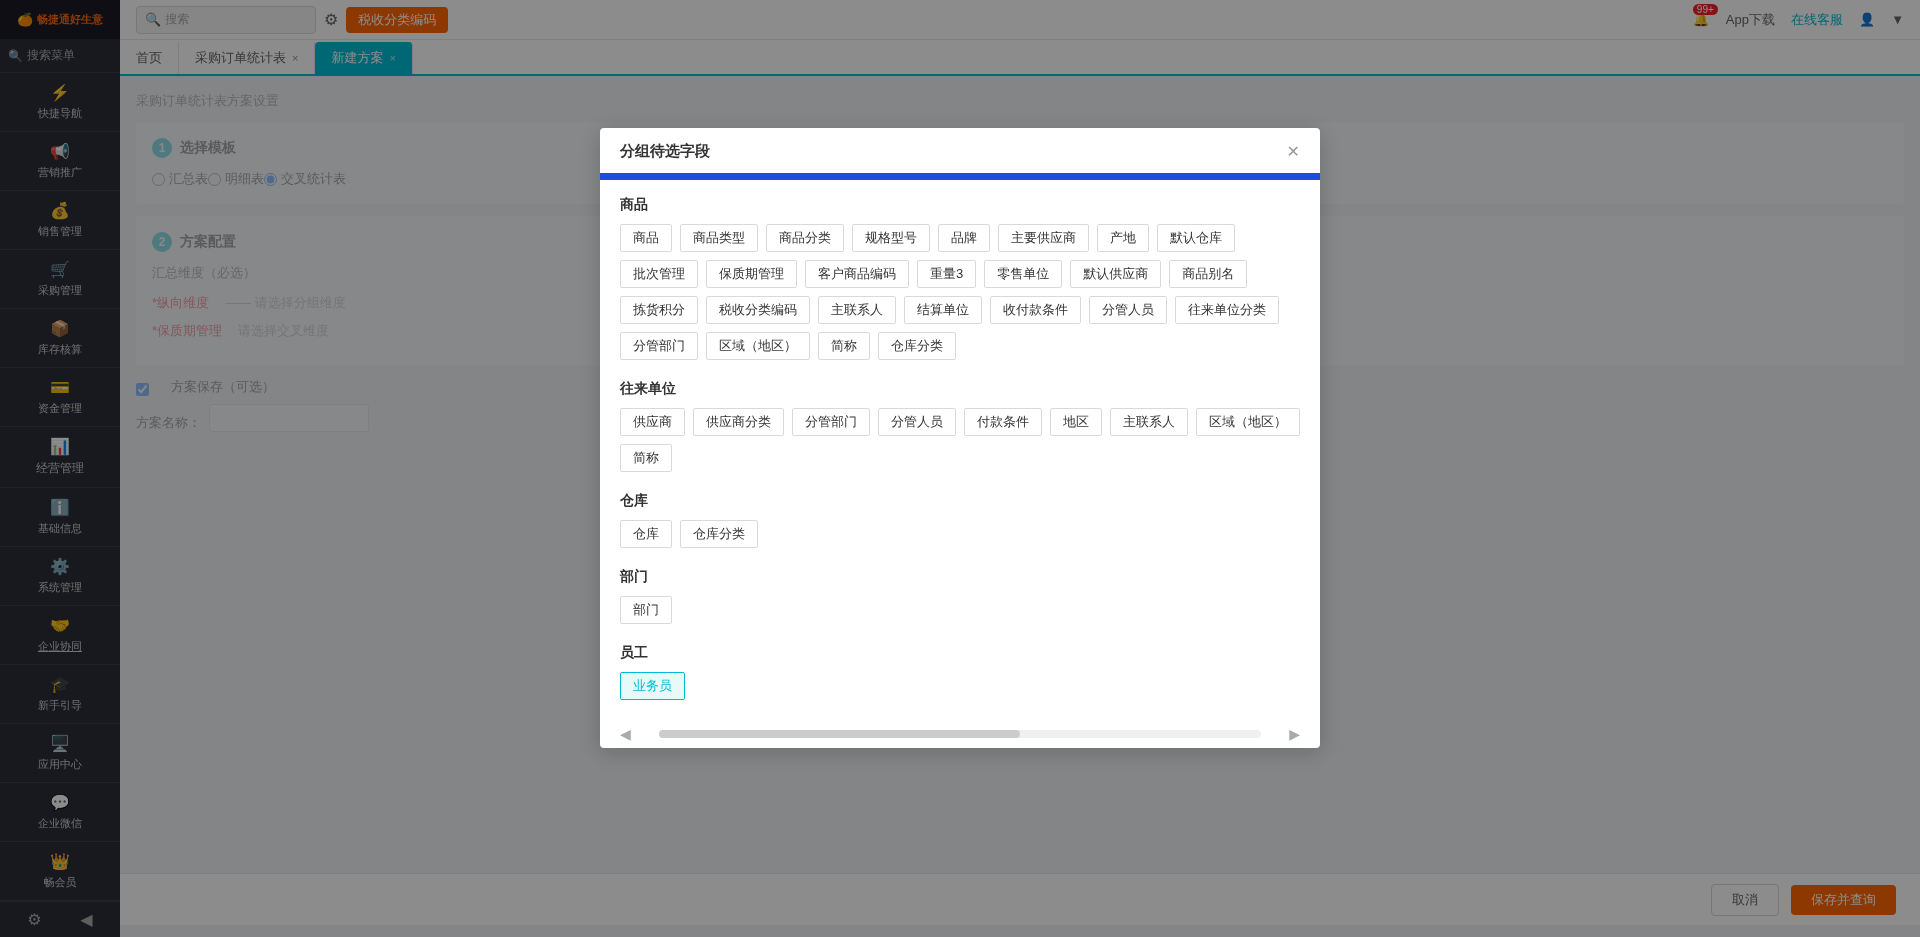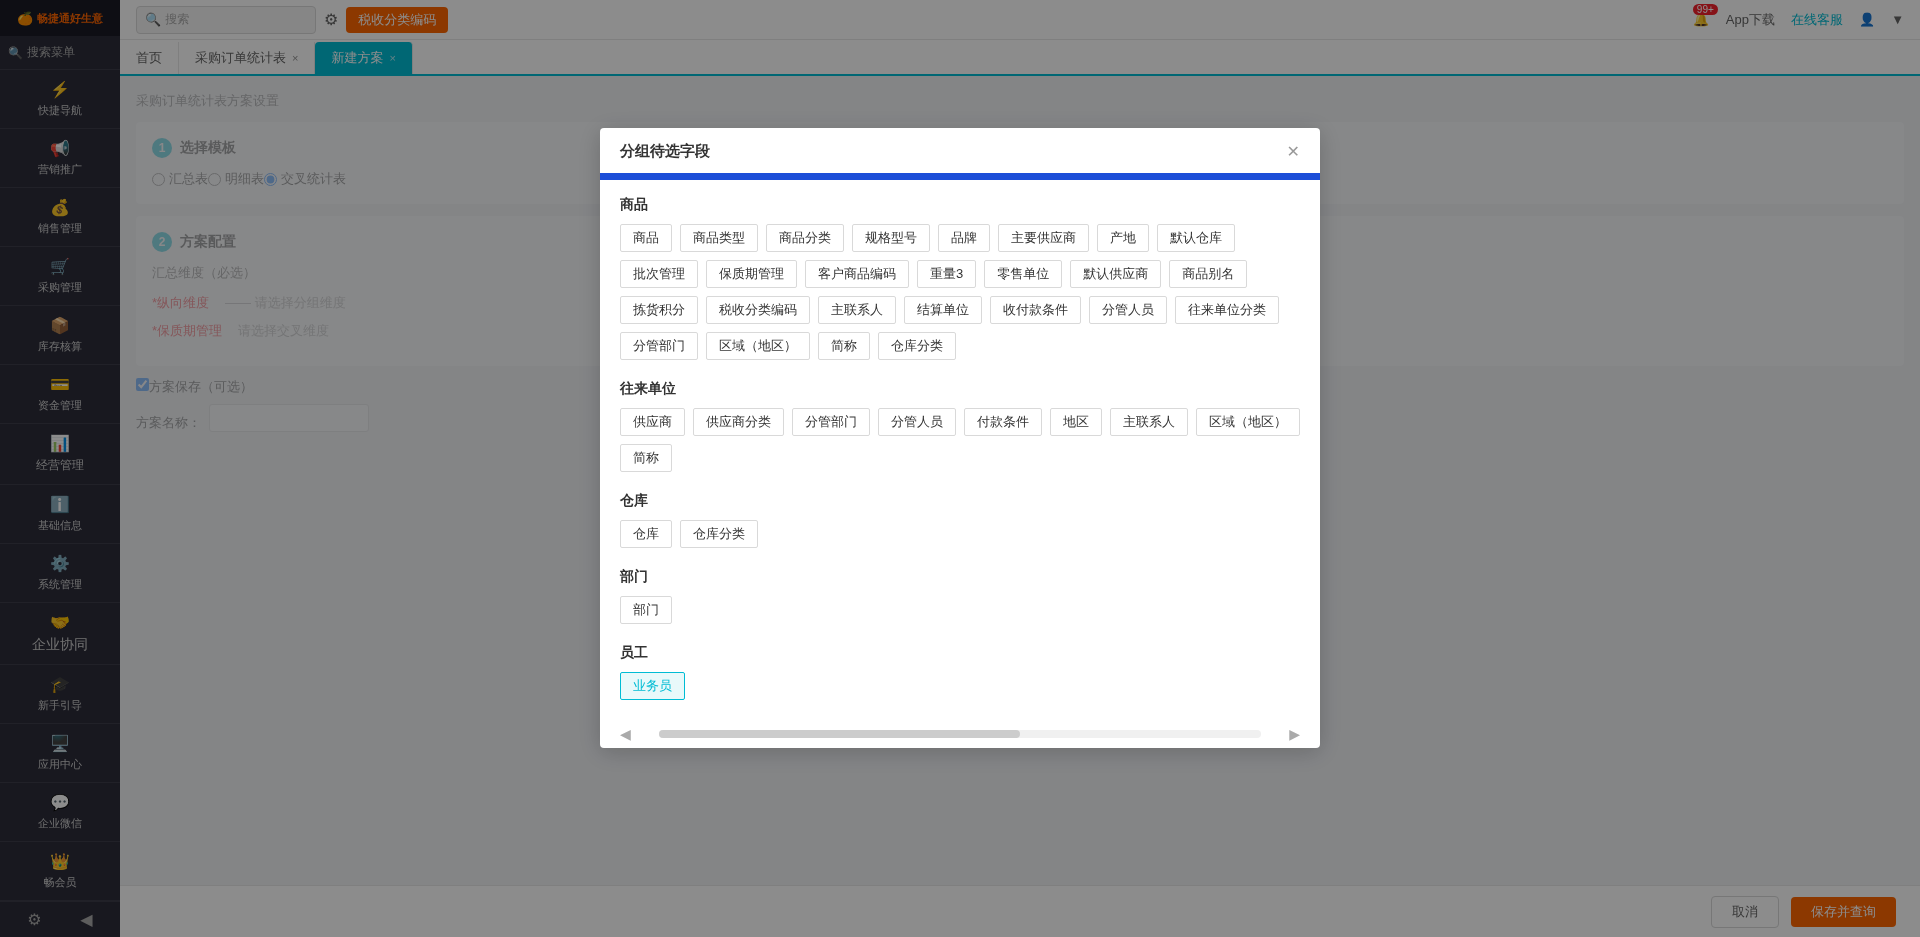--- a/index.html
+++ b/index.html
@@ -199,21 +199,21 @@
     .radio-option {
       display: flex;
       align-items: center;
       gap: 4px;
       cursor: pointer;
     }
 
     
     .bottom-bar {
       position: fixed;
-      bottom: 0; left: 120px; right: 0;
+      bottom: 12px; left: 120px; right: 0;
       height: 52px;
       background: #fff;
       border-top: 1px solid #e8e8e8;
       display: flex;
       align-items: center;
       justify-content: flex-end;
       padding: 0 24px;
       gap: 12px;
       z-index: 98;
     }
@@ -384,21 +384,21 @@
       <div class="sidebar-item">
         <span class="si-icon">ℹ️</span>
       <span style="font-size:11px;">基础信息</span>
       </div>
       <div class="sidebar-item">
         <span class="si-icon">⚙️</span>
       <span style="font-size:11px;">系统管理</span>
       </div>
       <div class="sidebar-item">
         <span class="si-icon">🤝</span>
-      <span style="font-size:14px;">企业协同</span>
+      <span style="font-size:11px;text-decoration:underline;">企业协同</span>
       </div>
       <div class="sidebar-item">
         <span class="si-icon">🎓</span>
       <span style="font-size:11px;">新手引导</span>
       </div>
       <div class="sidebar-item">
         <span class="si-icon">🖥️</span>
       <span style="font-size:11px;">应用中心</span>
       </div>
       <div class="sidebar-item">
@@ -475,21 +475,21 @@
     <div style="display:flex;align-items:center;gap:16px;margin-bottom:10px;">
       <span style="color:#f5222d;">*纵向维度</span>
       <span style="color:#aaa;">——  请选择分组维度</span>
     </div>
     <div style="display:flex;align-items:center;gap:16px;margin-bottom:10px;">
       <span style="color:#f5222d;">*保质期管理</span>
       <span style="color:#aaa;">请选择交叉维度</span>
     </div>
   </div>
   <div style="margin-bottom:52px;">
-    <label style="display:flex;align-items:flex-start;gap:0;cursor:pointer;">
+    <label style="display:flex;align-items:flex-end;gap:22px;cursor:pointer;">
       <input type="checkbox" checked="" style="">
       <span>方案保存（可选）</span>
     </label>
     <div style="display:flex;align-items:flex-end;gap:8px;margin-top:8px;">
       <span>方案名称：</span>
       <input type="text" style="width: 160px; height: 28px; border: 1px solid rgb(217, 217, 217); border-radius: 3px; padding: 0px 8px;">
     </div>
   </div>
 </div>
 

